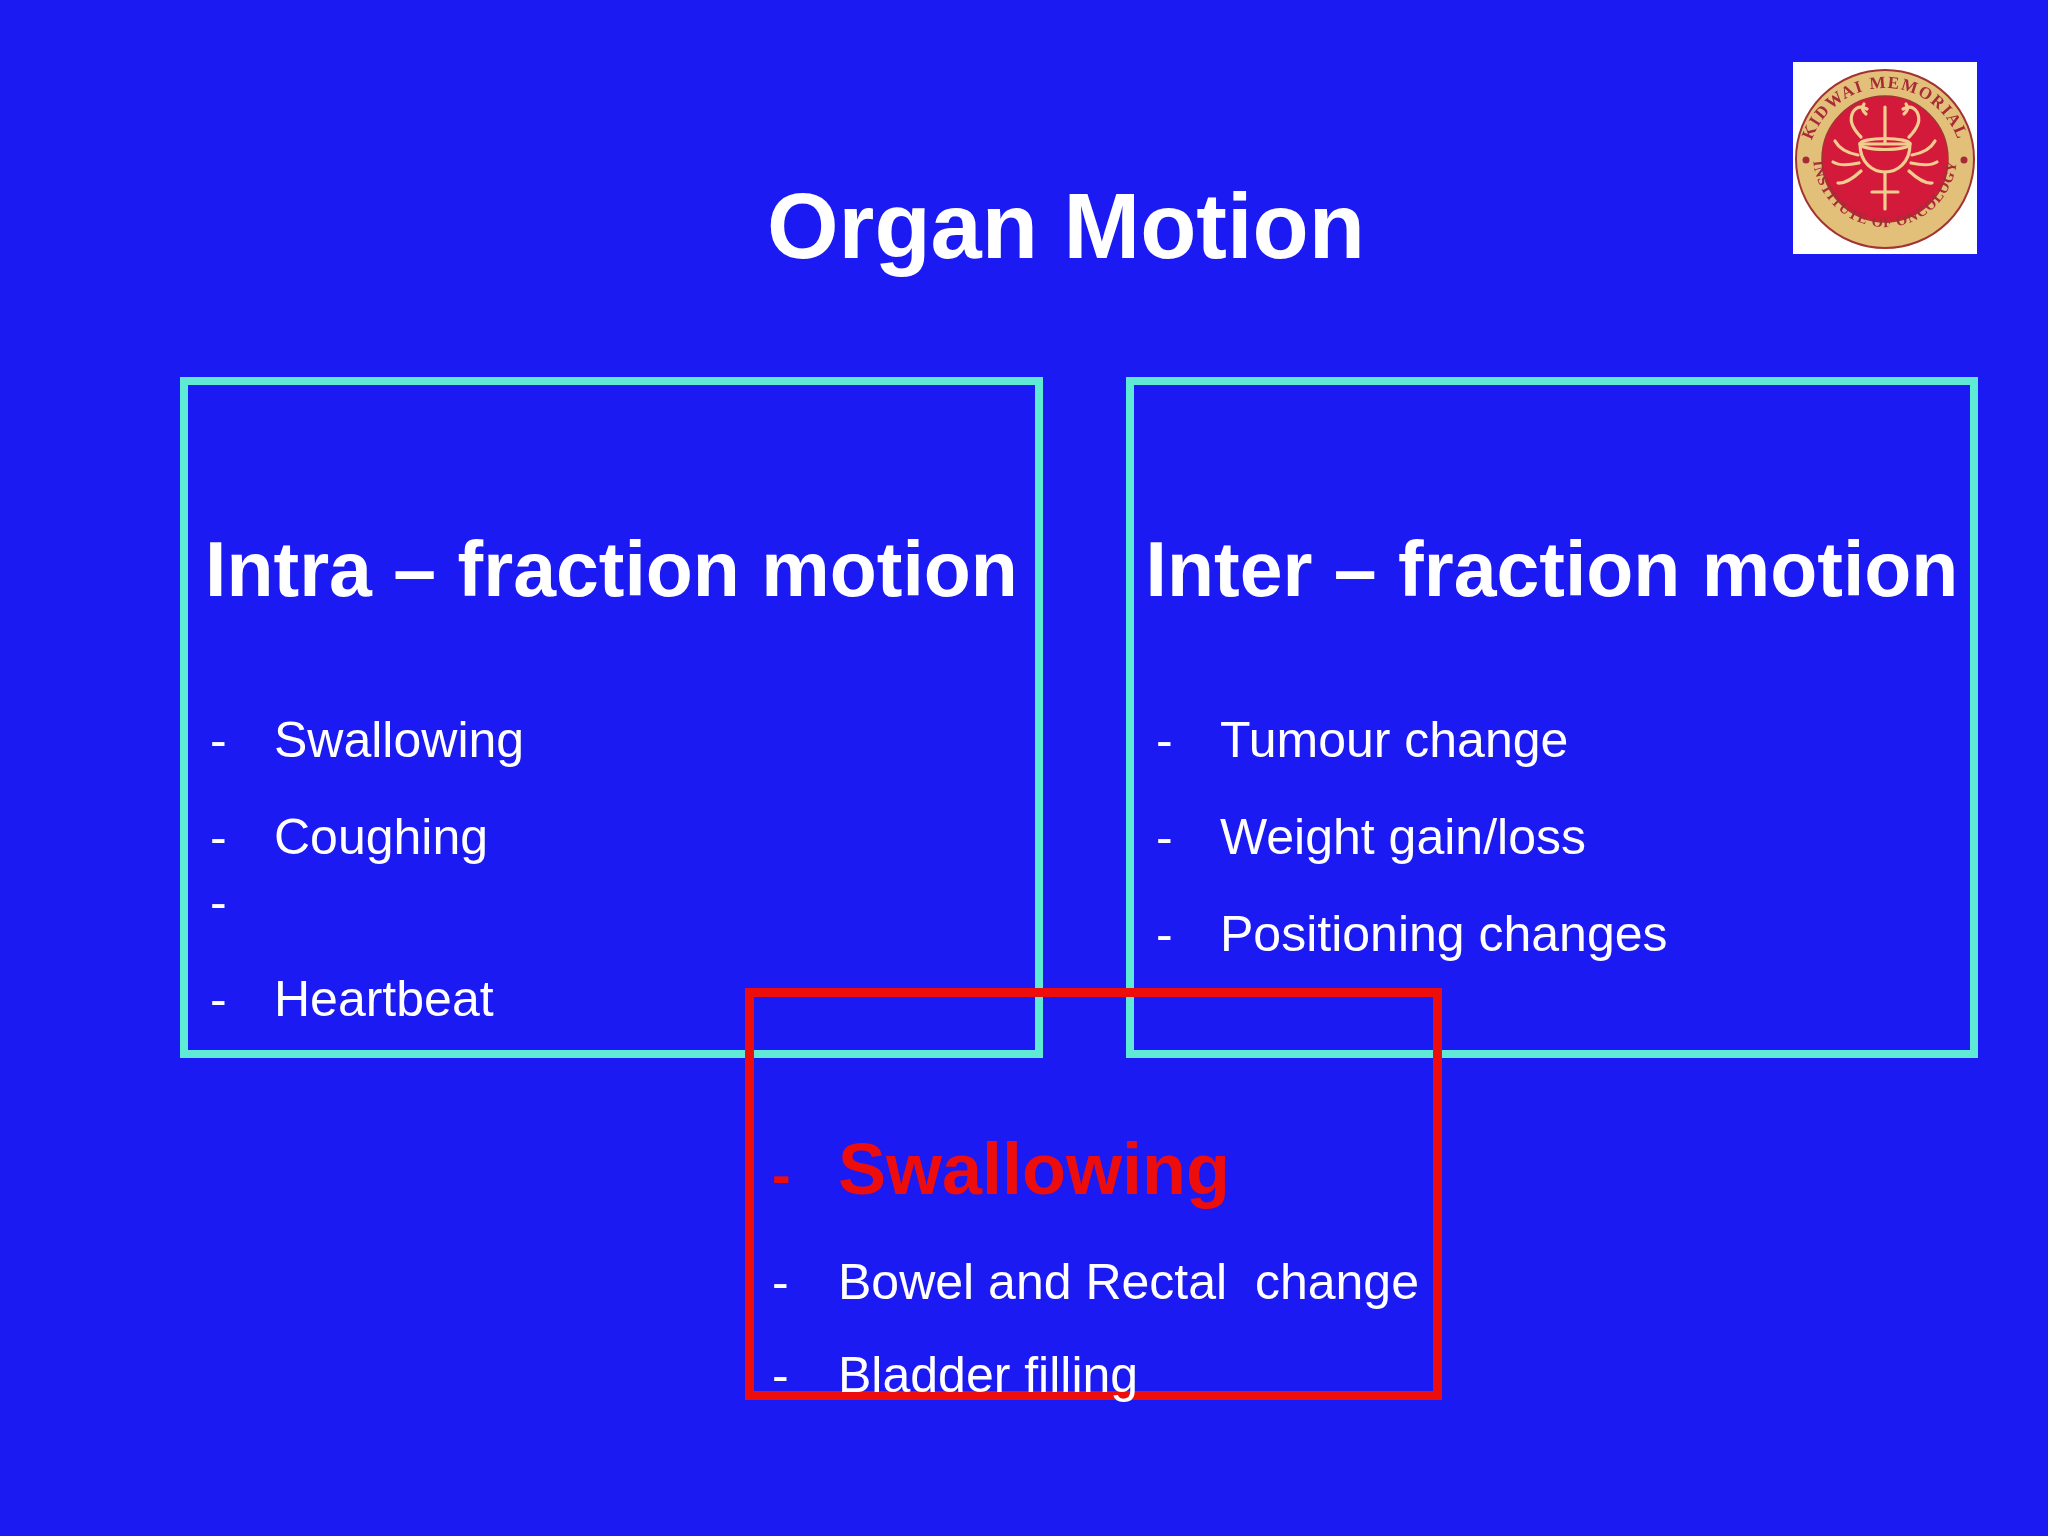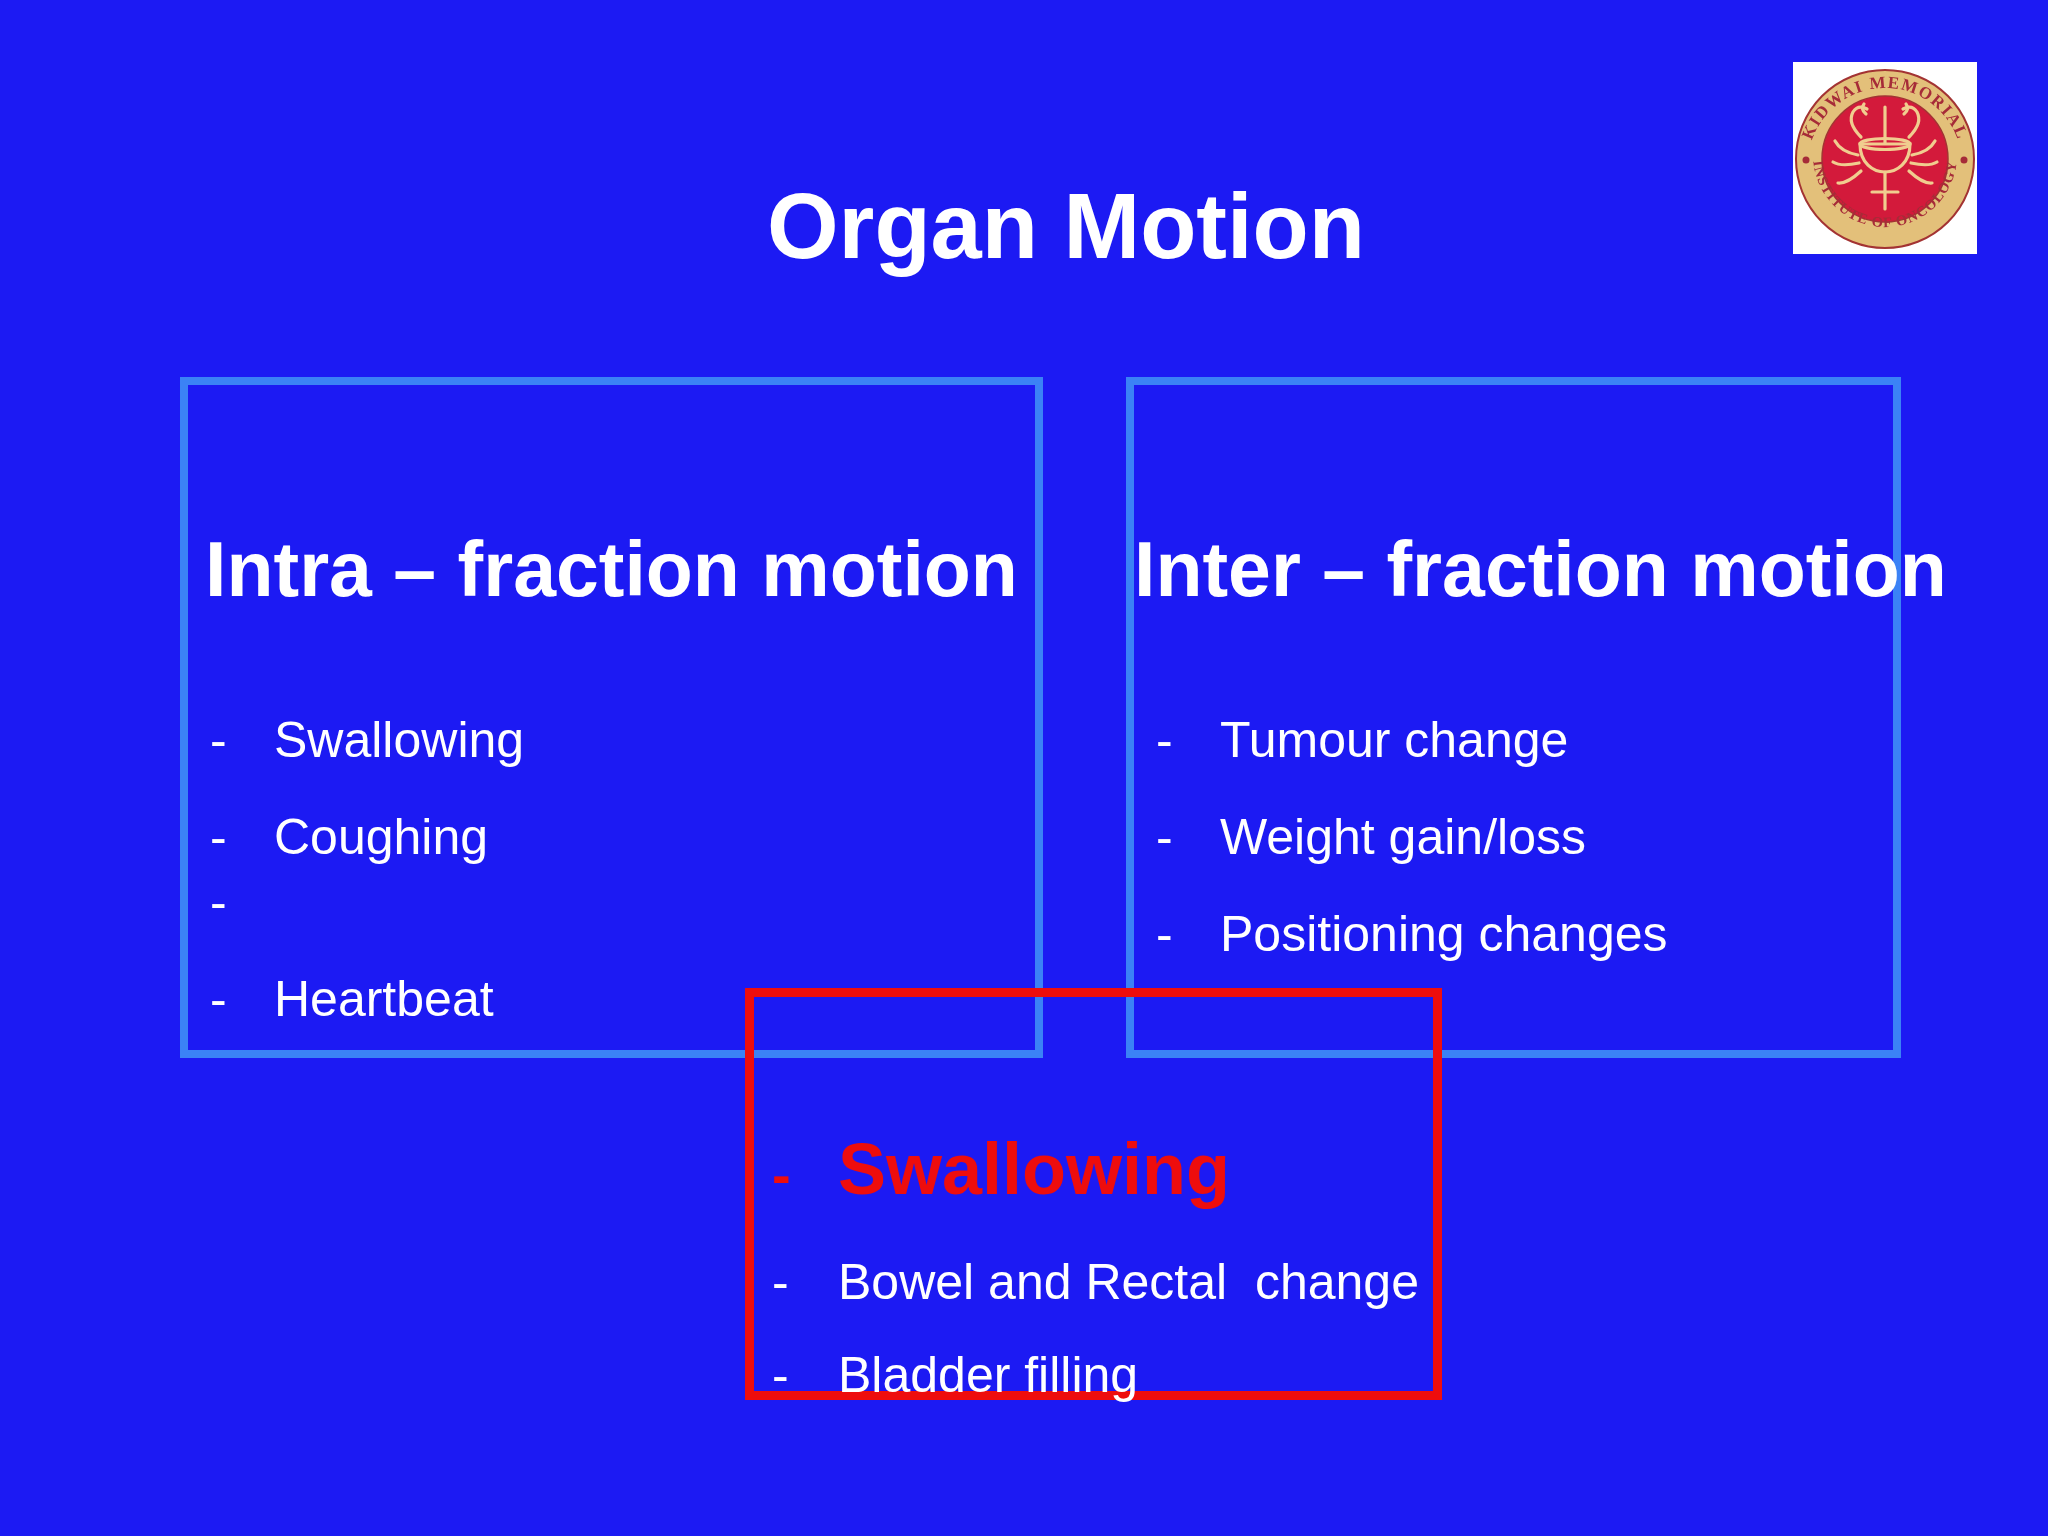--- a/index.html
+++ b/index.html
@@ -20,26 +20,26 @@
   }
   .logo{
     position:absolute;
     left:1793px;top:62px;
     width:184px;height:192px;
     display:block;
   }
   .ybox{
     position:absolute;
     top:377px;height:681px;
-    border:8px solid #3b82f6;
+    border:8px solid #5eead4;
     box-sizing:border-box;
     z-index:1;
   }
   .ybox.intra{left:180px;width:863px;}
-  .ybox.inter{left:1126px;width:775px;}
+  .ybox.inter{left:1126px;width:852px;}
   .rbox{
     position:absolute;
     left:745px;top:988px;
     width:697px;height:412px;
     border:9px solid #ee0d0d;
     box-sizing:border-box;
     z-index:3;
   }
   .box-title{
     margin-top:139px;

